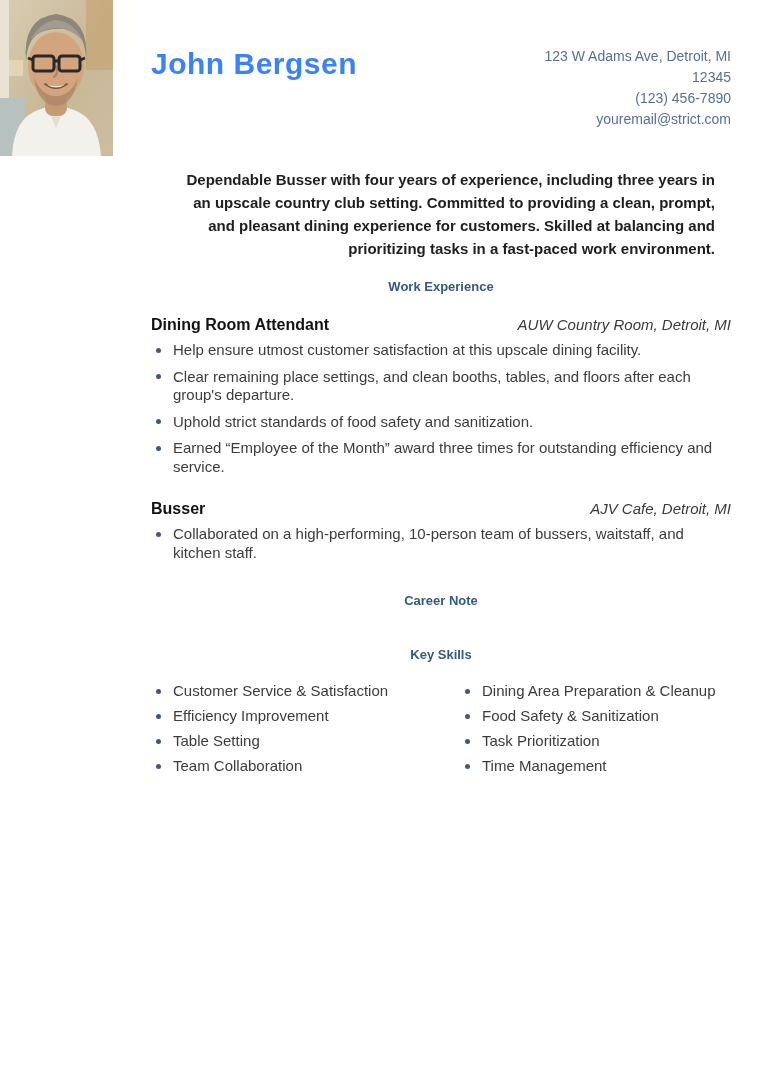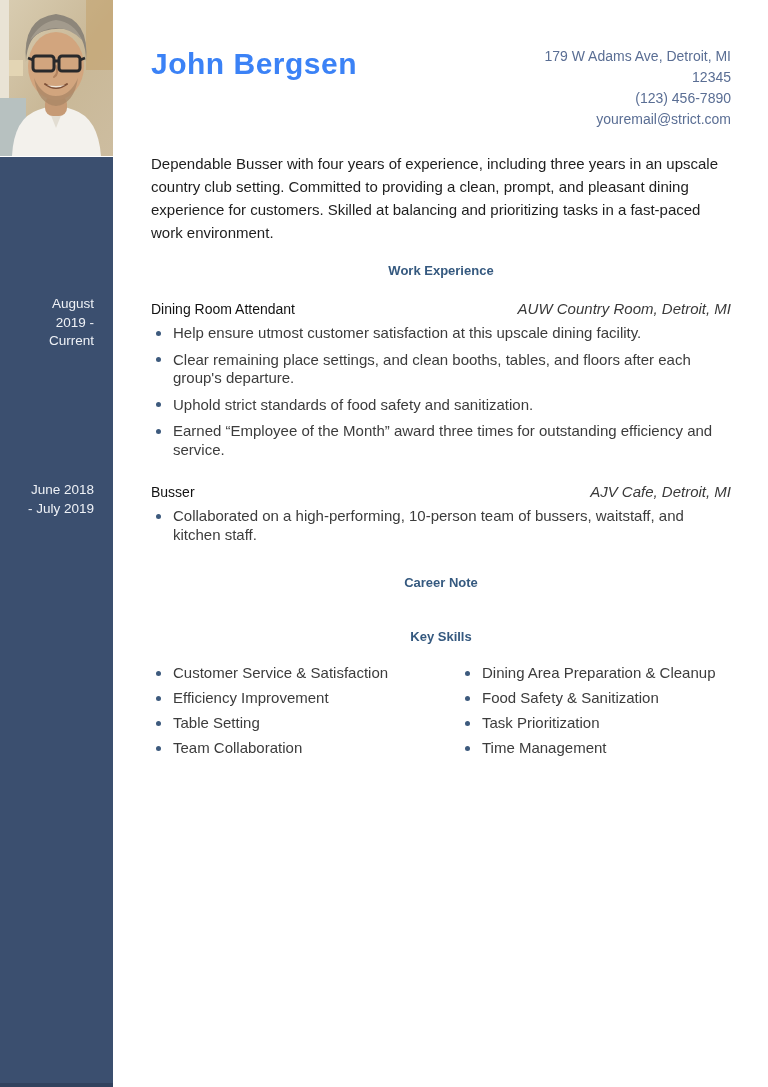--- a/index.html
+++ b/index.html
@@ -32,31 +32,31 @@
   .header { position:relative; height:150px; }
   .name {
     position:absolute; left:0; top:47px; margin:0;
     font-size:30px; font-weight:bold; color:#3b82f6; letter-spacing:.5px;
   }
   .contact {
     position:absolute; right:0; top:46px; text-align:right;
     color:#5A6E94; font-size:14px; line-height:21px;
   }
   .summary {
-    margin:0; padding-top:2px;
-    font-weight:normal; color:#1E1E1E; font-size:15px; line-height:23px;
+    margin:16px; padding-top:2px;
+    font-weight:bold; color:#1E1E1E; font-size:15px; line-height:23px;text-align:right;
   }
   .section-heading {
     margin:16px 0 0 0; text-align:center;
     color:#35597F; font-size:13px; font-weight:bold; line-height:22px;
   }
   .job-header {
     display:flex; justify-content:space-between; align-items:baseline; margin-top:18px;
   }
-  .job-title { font-weight:normal; color:#121212; font-size:14px; }
+  .job-title { font-weight:bold; color:#121212; font-size:16px; }
   .job-company { font-style:italic; color:#3A3A3A; font-size:15px; }
   ul.bullets { list-style:none; margin:7px 0 0 0; padding:0; }
   ul.bullets li {
     position:relative; padding-left:22px; margin-bottom:8px;
     color:#3C3C3C; font-size:15px; line-height:18.5px;
   }
   ul.bullets li::before {
     content:""; position:absolute; left:5px; top:6.5px;
     width:5px; height:5px; border-radius:50%; background:#3D5A7D;
   }
@@ -108,39 +108,27 @@
       <path d="M30,40 Q40,22 56,20 Q74,22 82,40 Q70,28 56,28 Q42,28 30,40 Z" fill="#a39b8d"></path>
 
       <rect x="33" y="56" width="21" height="15" rx="3" fill="none" stroke="#29292b" stroke-width="3"></rect>
       <rect x="59" y="56" width="21" height="15" rx="3" fill="none" stroke="#29292b" stroke-width="3"></rect>
       <line x1="54" y1="61" x2="59" y2="61" stroke="#29292b" stroke-width="3"></line>
       <line x1="33" y1="60" x2="28" y2="58" stroke="#29292b" stroke-width="2.5"></line>
       <line x1="80" y1="60" x2="85" y2="58" stroke="#29292b" stroke-width="2.5"></line>
     </svg>
   </div>
 
-  <div class="sidebar">
-    <div class="date-block date-1">
-      <span>August</span>
-      <span>2019 -</span>
-      <span>Current</span>
-    </div>
-    <div class="date-block date-2">
-      <span>June 2018</span>
-      <span>- July 2019</span>
-    </div>
-    <div class="sidebar-bottom-edge"></div>
-  </div>
 
   <div class="main">
 
     <div class="header">
       <h1 class="name">John Bergsen</h1>
       <div class="contact">
-        <div>179 W Adams Ave, Detroit, MI</div>
+        <div>123 W Adams Ave, Detroit, MI</div>
         <div>12345</div>
         <div>(123) 456-7890</div>
         <div>youremail@strict.com</div>
       </div>
     </div>
 
     <p class="summary">Dependable Busser with four years of experience, including three years in an upscale country club setting. Committed to providing a clean, prompt, and pleasant dining experience for customers. Skilled at balancing and prioritizing tasks in a fast-paced work environment.</p>
 
     <h2 class="section-heading">Work Experience</h2>
 

